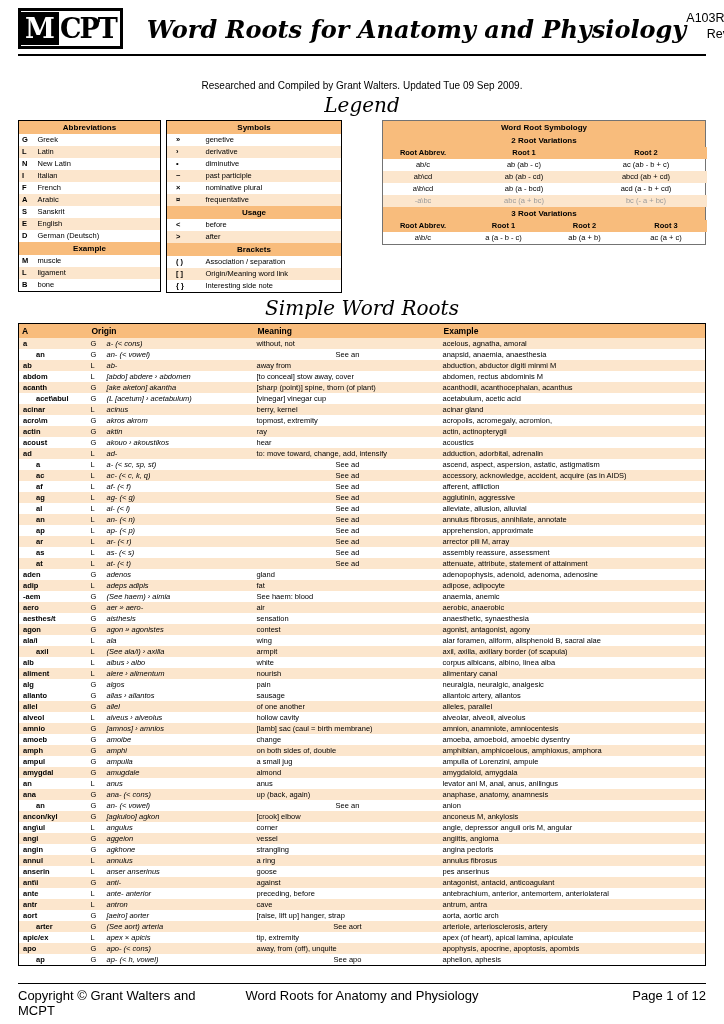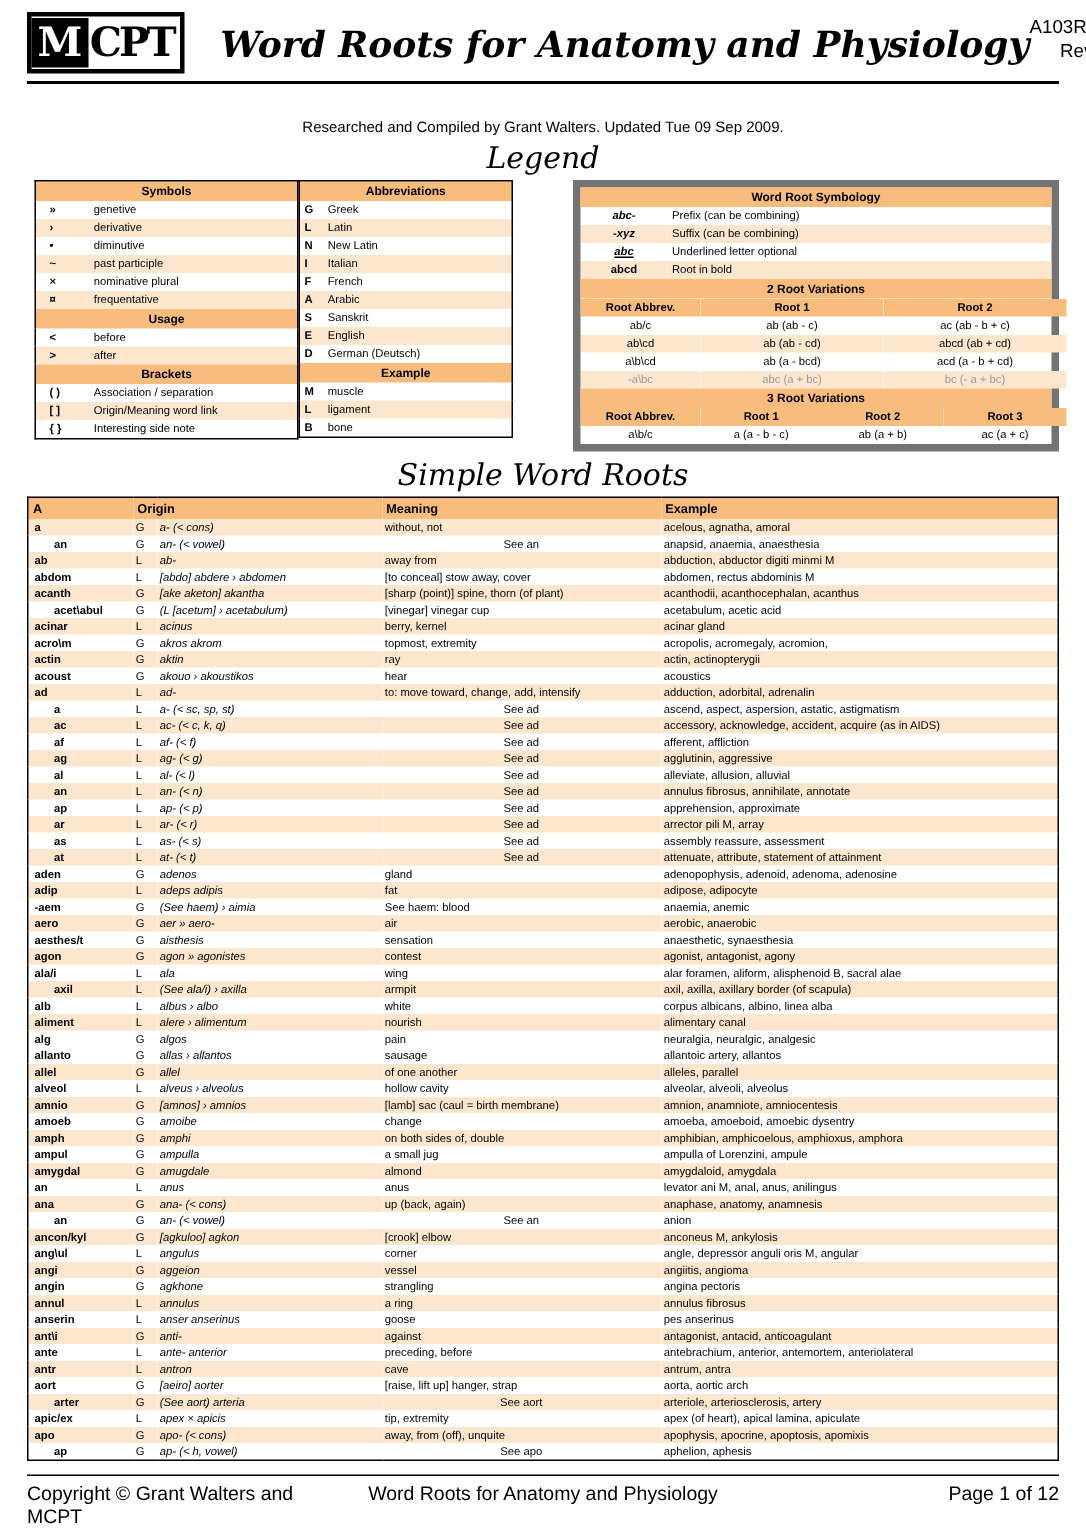--- a/index.html
+++ b/index.html
@@ -32,21 +32,21 @@
 
   
   .legend-row{display:flex;align-items:flex-start}
   .tbl{border:1px solid #000;font-size:7.5px}
   .tbl td{padding:0 3px;line-height:12px;white-space:nowrap}
   .tbl th{background:var(--band);font-weight:bold;text-align:center;font-size:8px;line-height:13px;padding:0 3px}
   .abbr{width:143px}
   .abbr td.key{width:16px}
   .sym{width:176px;margin-left:5px}
   .sym td.key{width:36px;padding-left:9px}
-  .symb-wrap{margin-left:auto;width:324px;border:5px solid #737373;font-size:7.5px}
+  .symb-wrap{margin-left:auto;width:324px;border:1px solid #737373;font-size:7.5px}
   .symb-wrap table{width:100%;table-layout:fixed}
   .symb-wrap td,.symb-wrap th{padding:0 3px;line-height:12px;white-space:nowrap;overflow:hidden}
   .symb-top td.key{width:58px;text-align:center}
   .symb2 th,.symb3 th{background:var(--band);font-size:7.5px;text-align:center;font-weight:bold}
   .symb2 td,.symb3 td{text-align:center}
   .symb2 td:first-child,.symb3 td:first-child{font-weight:normal}
 
   
   .main-tbl{width:100%;border:1px solid #000;font-size:7.5px;margin-top:1px;table-layout:fixed}
   .main-tbl th{text-align:left;font-size:8.5px;padding:1px 3px;background:var(--band);line-height:12px}
@@ -78,20 +78,85 @@
       <div>Rev. 008</div>
     </div>
   </div>
 
   <div class="subtitle">Researched and Compiled by Grant Walters. Updated Tue 09 Sep 2009.</div>
 
   <div class="script-h" id="legend-h">Legend</div>
 
   <div class="legend-row">
 
+    <table class="tbl abbr">
+      <tbody>
+          <tr>
+            <th colspan="2">Abbreviations</th>
+          </tr>
+        </tbody>
+      <tbody id="abbr-rows">
+          <tr>
+            <td class="key">G</td>
+            <td>Greek</td>
+          </tr>
+          <tr class="stripe">
+            <td class="key">L</td>
+            <td>Latin</td>
+          </tr>
+          <tr>
+            <td class="key">N</td>
+            <td>New Latin</td>
+          </tr>
+          <tr class="stripe">
+            <td class="key">I</td>
+            <td>Italian</td>
+          </tr>
+          <tr>
+            <td class="key">F</td>
+            <td>French</td>
+          </tr>
+          <tr class="stripe">
+            <td class="key">A</td>
+            <td>Arabic</td>
+          </tr>
+          <tr>
+            <td class="key">S</td>
+            <td>Sanskrit</td>
+          </tr>
+          <tr class="stripe">
+            <td class="key">E</td>
+            <td>English</td>
+          </tr>
+          <tr>
+            <td class="key">D</td>
+            <td>German (Deutsch)</td>
+          </tr>
+        </tbody>
+      <tbody>
+          <tr>
+            <th colspan="2">Example</th>
+          </tr>
+        </tbody>
+      <tbody id="abbr-example-rows">
+          <tr>
+            <td class="key">M</td>
+            <td>muscle</td>
+          </tr>
+          <tr class="stripe">
+            <td class="key">L</td>
+            <td>ligament</td>
+          </tr>
+          <tr>
+            <td class="key">B</td>
+            <td>bone</td>
+          </tr>
+        </tbody>
+    </table>
+
     <table class="tbl sym">
       <tbody>
           <tr>
             <th colspan="2">Symbols</th>
           </tr>
         </tbody>
       <tbody id="sym-rows">
           <tr>
             <td class="key">»</td>
             <td>genetive</td>
@@ -146,107 +211,22 @@
             <td class="key">[ ]</td>
             <td>Origin/Meaning word link</td>
           </tr>
           <tr>
             <td class="key">{ }</td>
             <td>Interesting side note</td>
           </tr>
         </tbody>
     </table>
 
-    <table class="tbl abbr">
-      <tbody>
-          <tr>
-            <th colspan="2">Abbreviations</th>
-          </tr>
-        </tbody>
-      <tbody id="abbr-rows">
-          <tr>
-            <td class="key">G</td>
-            <td>Greek</td>
-          </tr>
-          <tr class="stripe">
-            <td class="key">L</td>
-            <td>Latin</td>
-          </tr>
-          <tr>
-            <td class="key">N</td>
-            <td>New Latin</td>
-          </tr>
-          <tr class="stripe">
-            <td class="key">I</td>
-            <td>Italian</td>
-          </tr>
-          <tr>
-            <td class="key">F</td>
-            <td>French</td>
-          </tr>
-          <tr class="stripe">
-            <td class="key">A</td>
-            <td>Arabic</td>
-          </tr>
-          <tr>
-            <td class="key">S</td>
-            <td>Sanskrit</td>
-          </tr>
-          <tr class="stripe">
-            <td class="key">E</td>
-            <td>English</td>
-          </tr>
-          <tr>
-            <td class="key">D</td>
-            <td>German (Deutsch)</td>
-          </tr>
-        </tbody>
-      <tbody>
-          <tr>
-            <th colspan="2">Example</th>
-          </tr>
-        </tbody>
-      <tbody id="abbr-example-rows">
-          <tr>
-            <td class="key">M</td>
-            <td>muscle</td>
-          </tr>
-          <tr class="stripe">
-            <td class="key">L</td>
-            <td>ligament</td>
-          </tr>
-          <tr>
-            <td class="key">B</td>
-            <td>bone</td>
-          </tr>
-        </tbody>
-    </table>
-
     <div class="symb-wrap">
       <div class="band">Word Root Symbology</div>
-      <table class="symb-top">
-          <tbody id="symb-top-rows">
-            <tr>
-              <td class="key italic">abc-</td>
-              <td>Prefix (can be combining)</td>
-            </tr>
-            <tr class="stripe">
-              <td class="key italic">-xyz</td>
-              <td>Suffix (can be combining)</td>
-            </tr>
-            <tr>
-              <td class="key underline">abc</td>
-              <td>Underlined letter optional</td>
-            </tr>
-            <tr class="stripe">
-              <td class="key boldc">abcd</td>
-              <td>Root in bold</td>
-            </tr>
-          </tbody>
-        </table>
       <div class="band">2 Root Variations</div>
       <table class="symb2">
         <colgroup>
             <col style="width:80px">
             <col style="width:122px">
             <col style="width:122px">
           </colgroup>
         <thead id="symb2-head">
             <tr>
               <th>Root Abbrev.</th>

